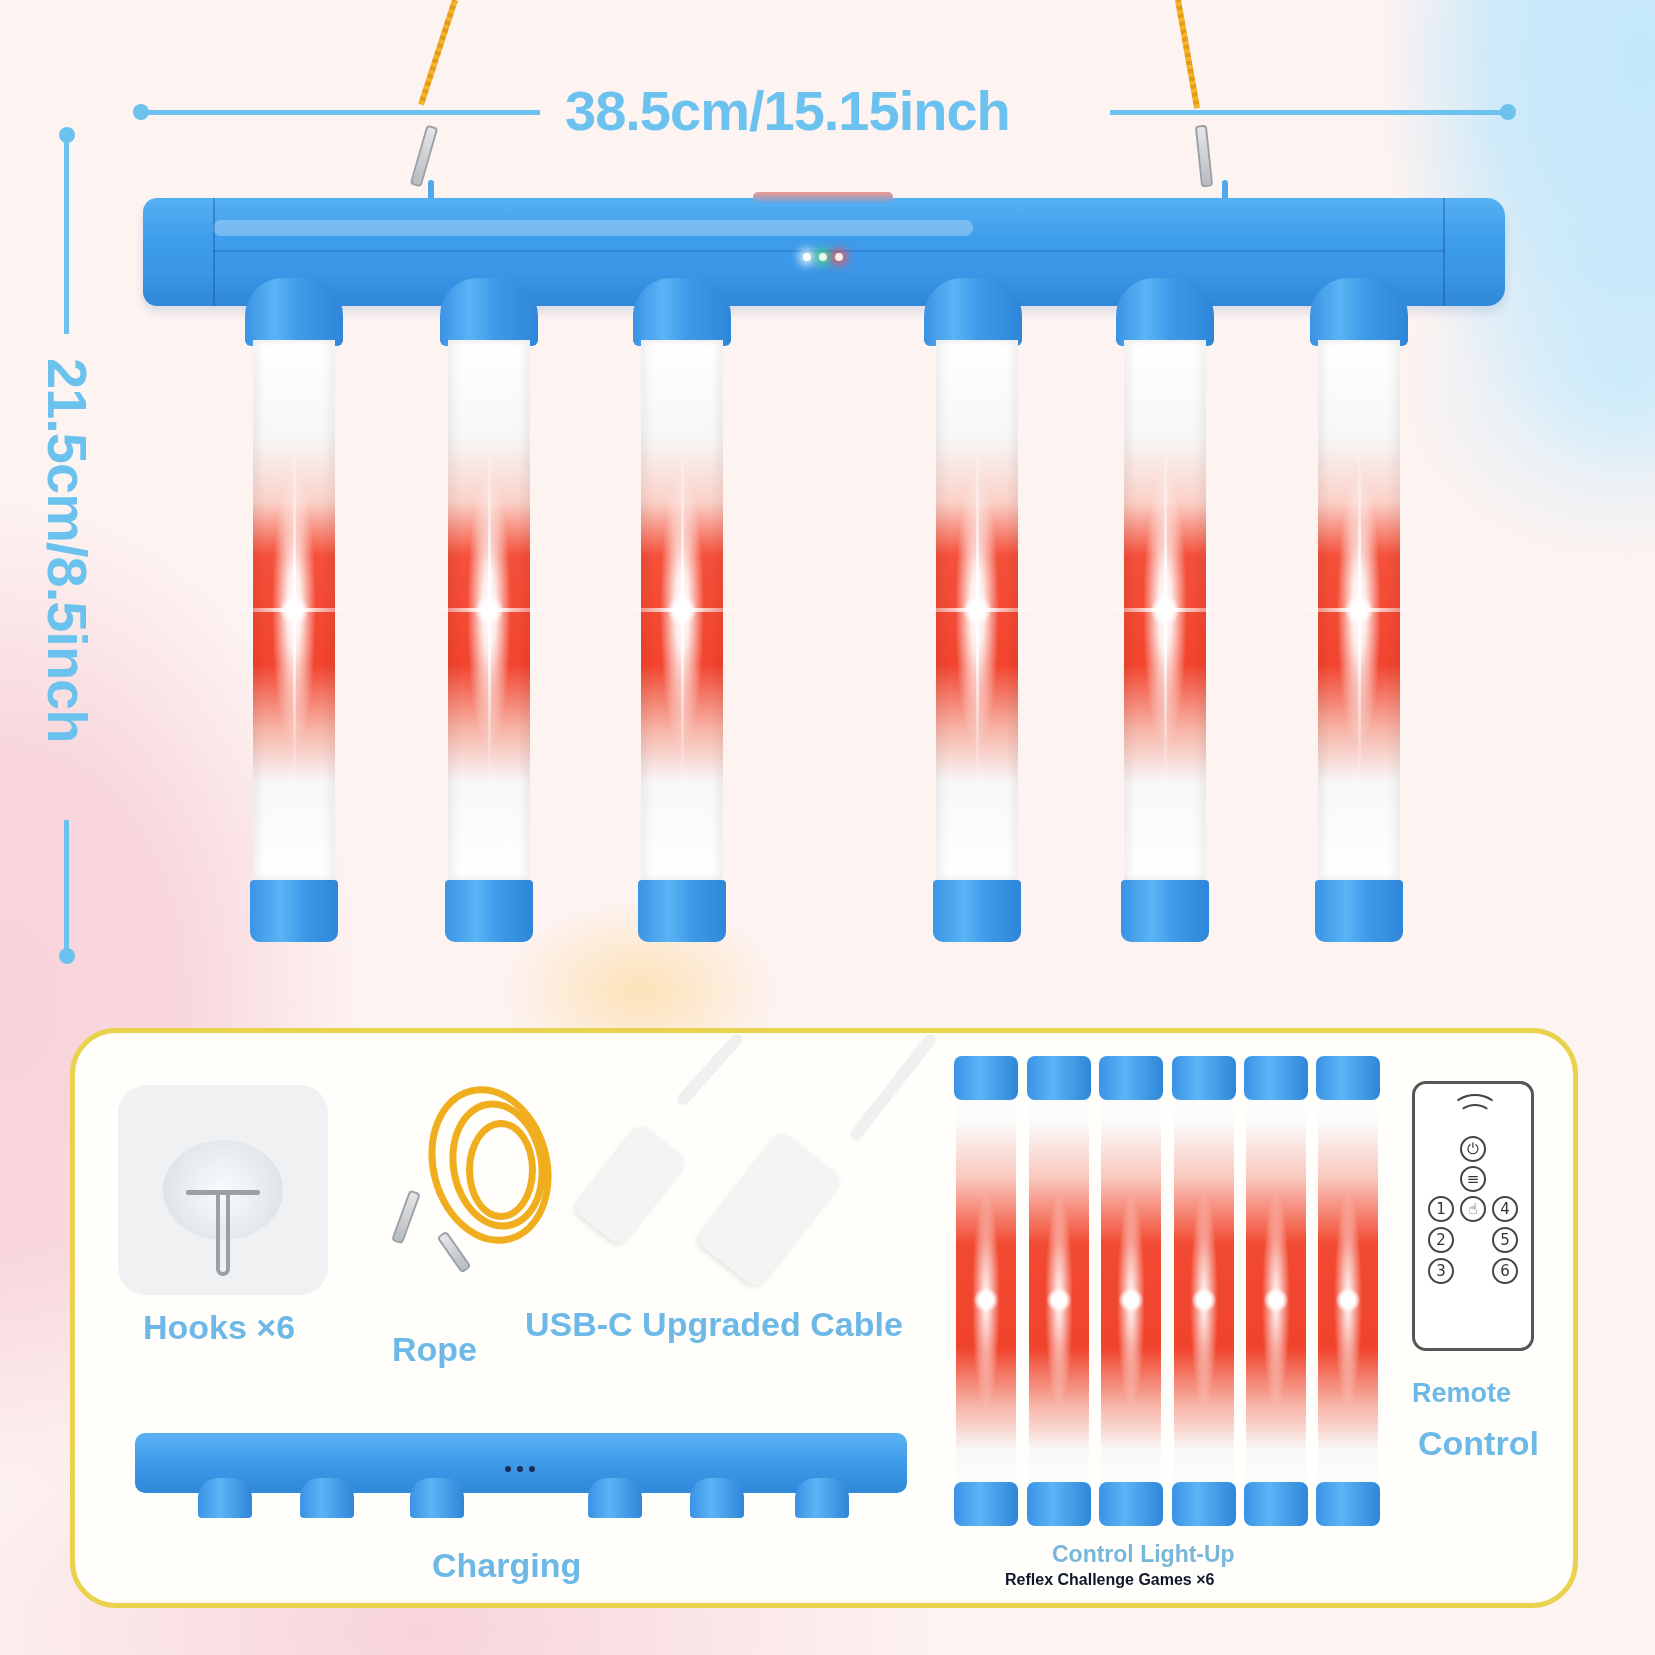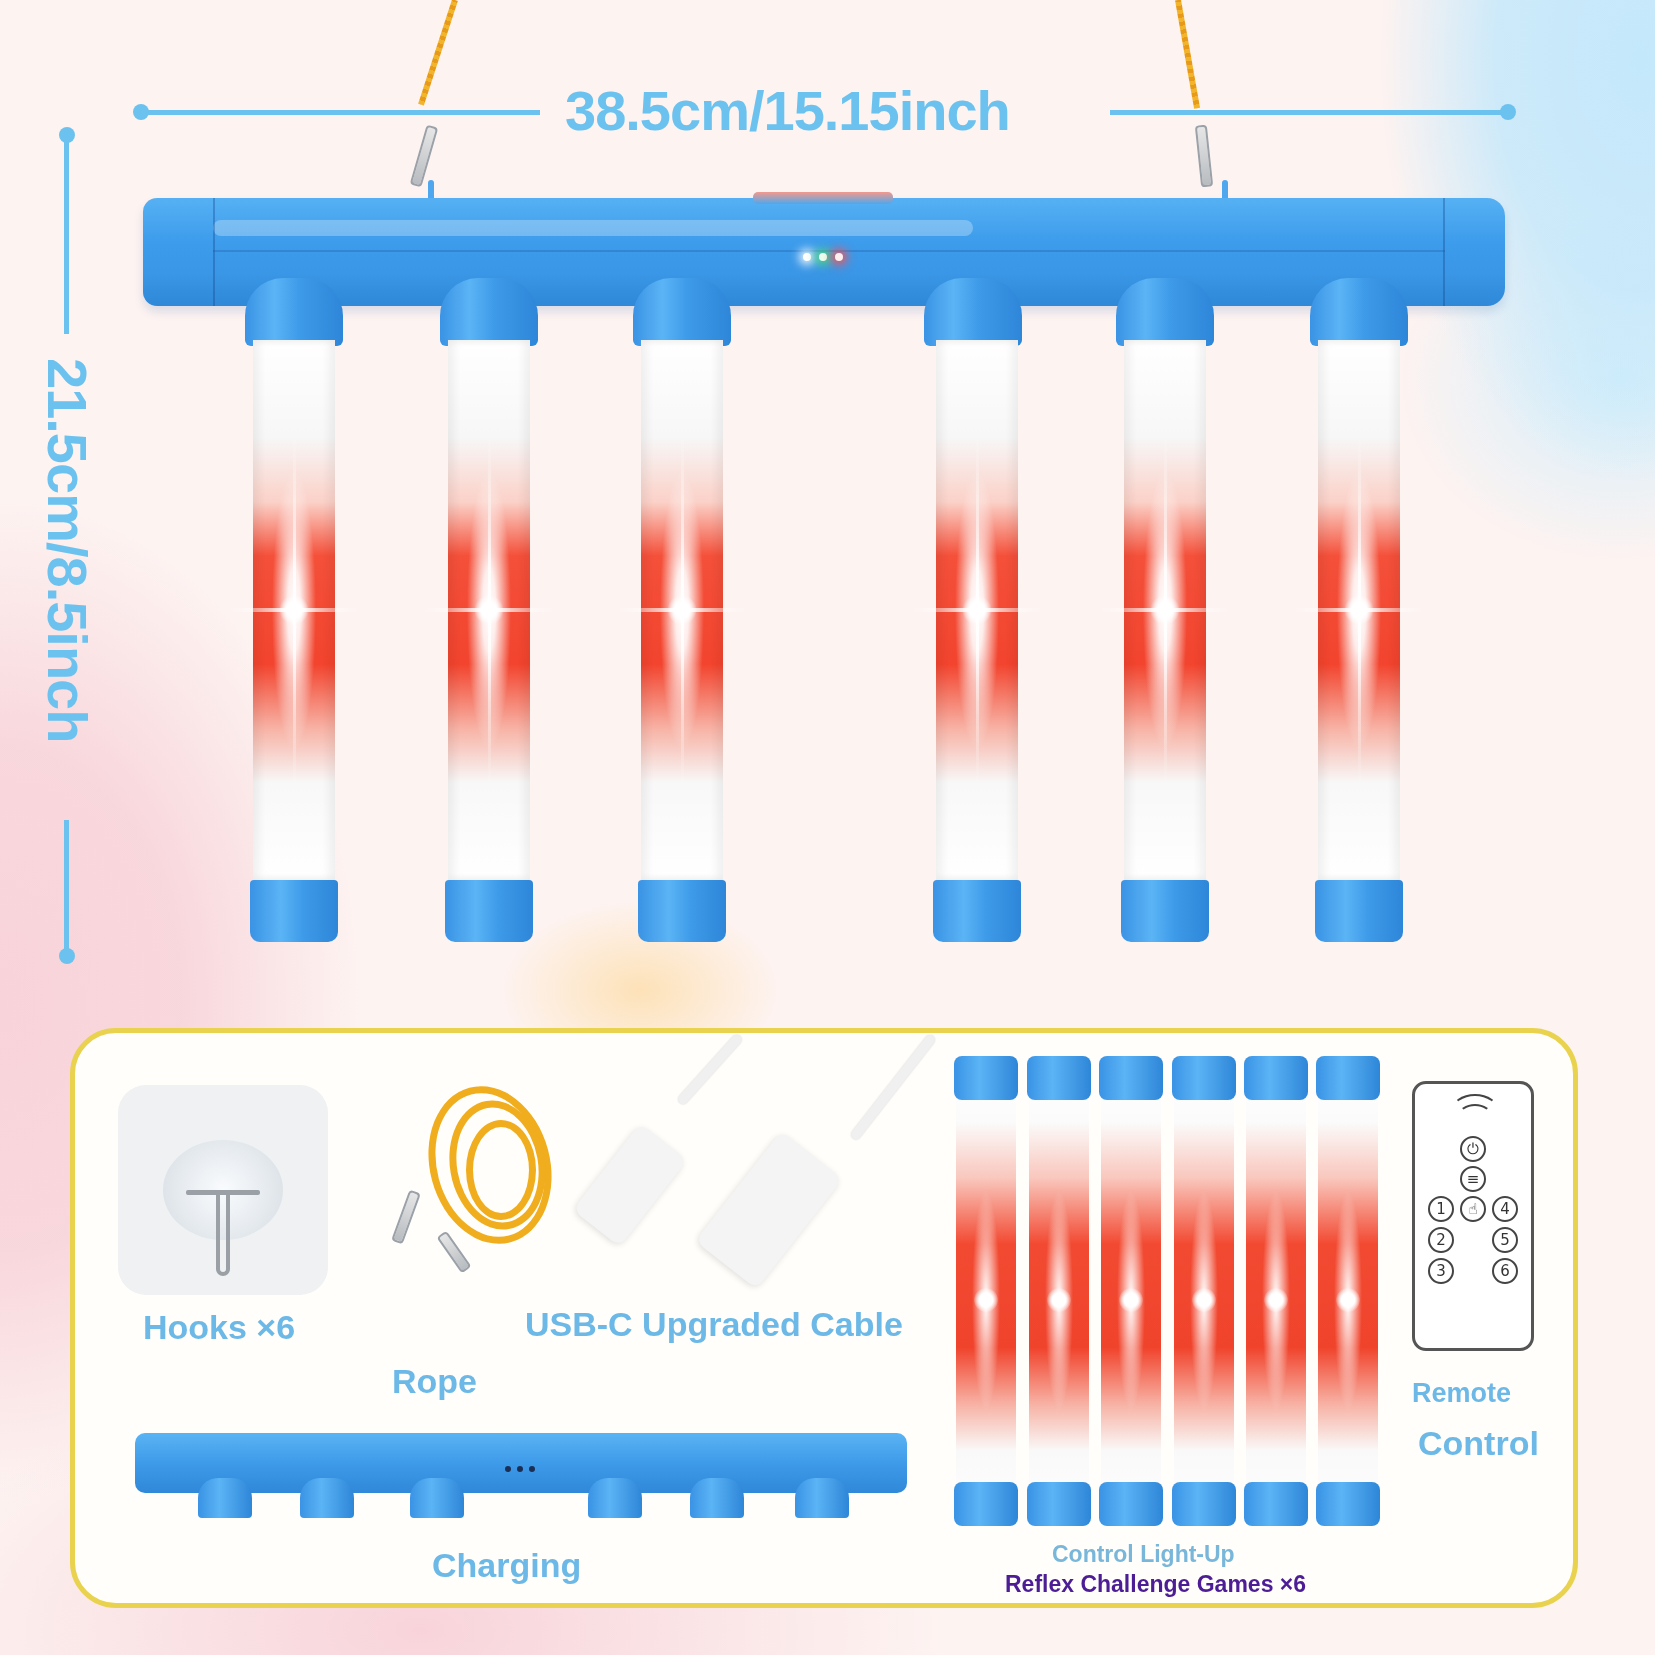--- a/index.html
+++ b/index.html
@@ -179,21 +179,21 @@
 </div>
 <div class="acc-label" style="left:143px;top:1308px;font-size:34px">Hooks ×6</div>
 
 <div>
   <div class="rope-coil" style="left:430px;top:1085px;width:120px;height:160px;transform:rotate(-15deg)"></div>
   <div class="rope-coil" style="left:450px;top:1100px;width:95px;height:130px;transform:rotate(-10deg)"></div>
   <div class="rope-coil" style="left:466px;top:1120px;width:70px;height:100px"></div>
   <div class="clip" style="left:400px;top:1190px;height:50px;transform:rotate(20deg)"></div>
   <div class="clip" style="left:448px;top:1230px;height:40px;transform:rotate(-35deg)"></div>
 </div>
-<div class="acc-label" style="left:392px;top:1362px;font-size:34px">Rope</div>
+<div class="acc-label" style="left:392px;top:1330px;font-size:34px">Rope</div>
 
 <div>
   <div class="cable-wire" style="left:735px;top:1036px;height:90px;transform:rotate(42deg)"></div>
   <div class="cable-wire" style="left:928px;top:1036px;height:130px;transform:rotate(38deg)"></div>
   <div class="cable" style="left:600px;top:1130px;width:60px;height:110px;transform:rotate(38deg)"></div>
   <div class="cable" style="left:730px;top:1140px;width:78px;height:140px;transform:rotate(38deg)"></div>
 </div>
 <div class="acc-label" style="left:525px;top:1305px;font-size:34px">USB-C Upgraded Cable</div>
 
 <div class="backbone"></div>
@@ -234,21 +234,21 @@
       <div class="core"></div>
       <div class="mini-cap" style="bottom:0"></div>
     </div>
   <div class="mini-tube" style="left:1318px">
       <div class="mini-cap" style="top:0"></div>
       <div class="core"></div>
       <div class="mini-cap" style="bottom:0"></div>
     </div>
 </div>
 <div class="acc-label" style="left:1052px;top:1541px;font-size:23px;color:#78b7da">Control Light-Up</div>
-<div class="acc-label" style="left:1005px;top:1571px;font-size:23px;color:#4c1d95">Reflex Challenge Games ×6</div>
+<div class="acc-label" style="left:1005px;top:1571px;font-size:16px;color:#0f172a">Reflex Challenge Games ×6</div>
 
 <div class="remote">
   <div class="wave" style="width:44px;height:30px;margin-left:-22px;top:10px"></div>
   <div class="wave" style="width:30px;height:20px;margin-left:-15px;top:20px"></div>
   <div class="rbtn" style="left:45px;top:52px">⏻</div>
   <div class="rbtn" style="left:45px;top:82px">≡</div>
   <div class="rbtn" style="left:45px;top:112px">☝</div>
   <div class="rbtn" style="left:13px;top:112px">1</div>
   <div class="rbtn" style="left:13px;top:143px">2</div>
   <div class="rbtn" style="left:13px;top:174px">3</div>

